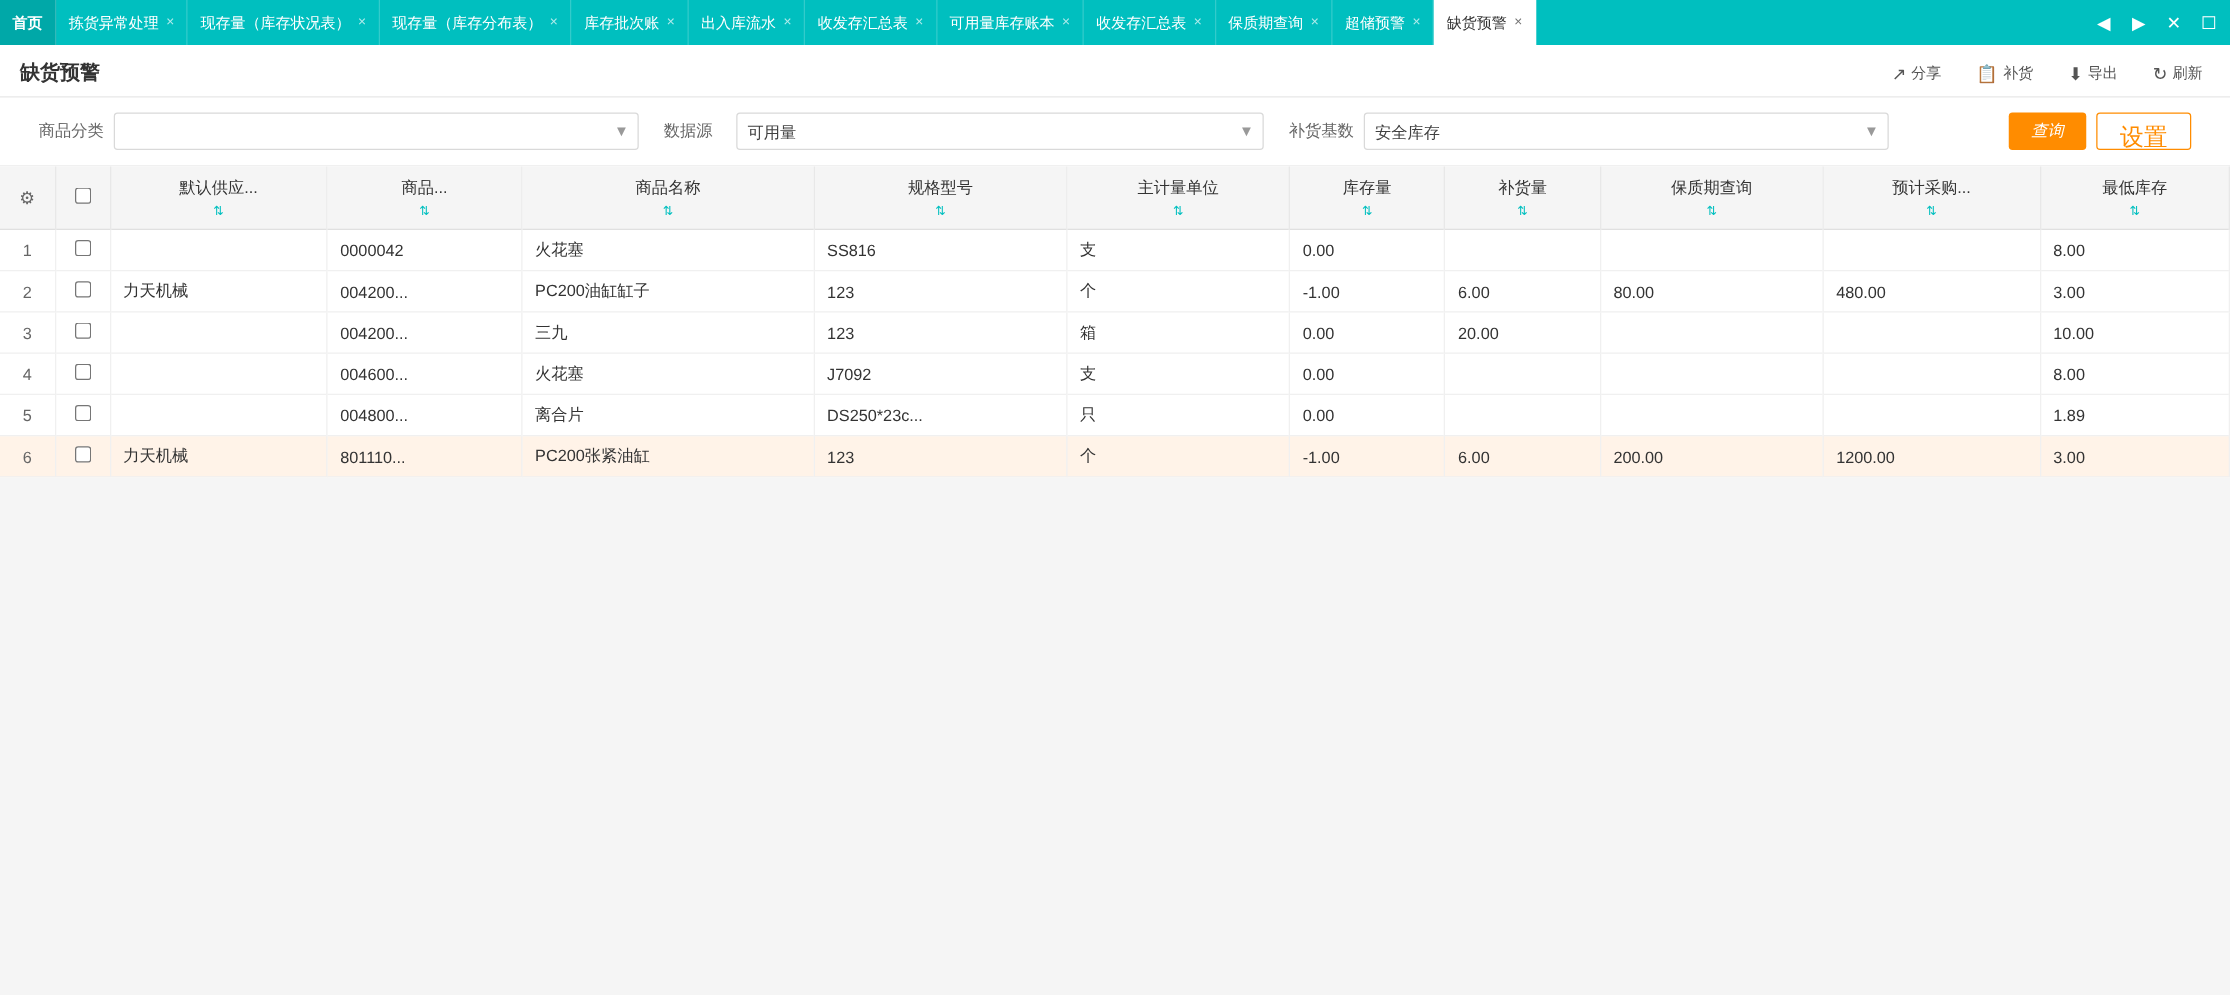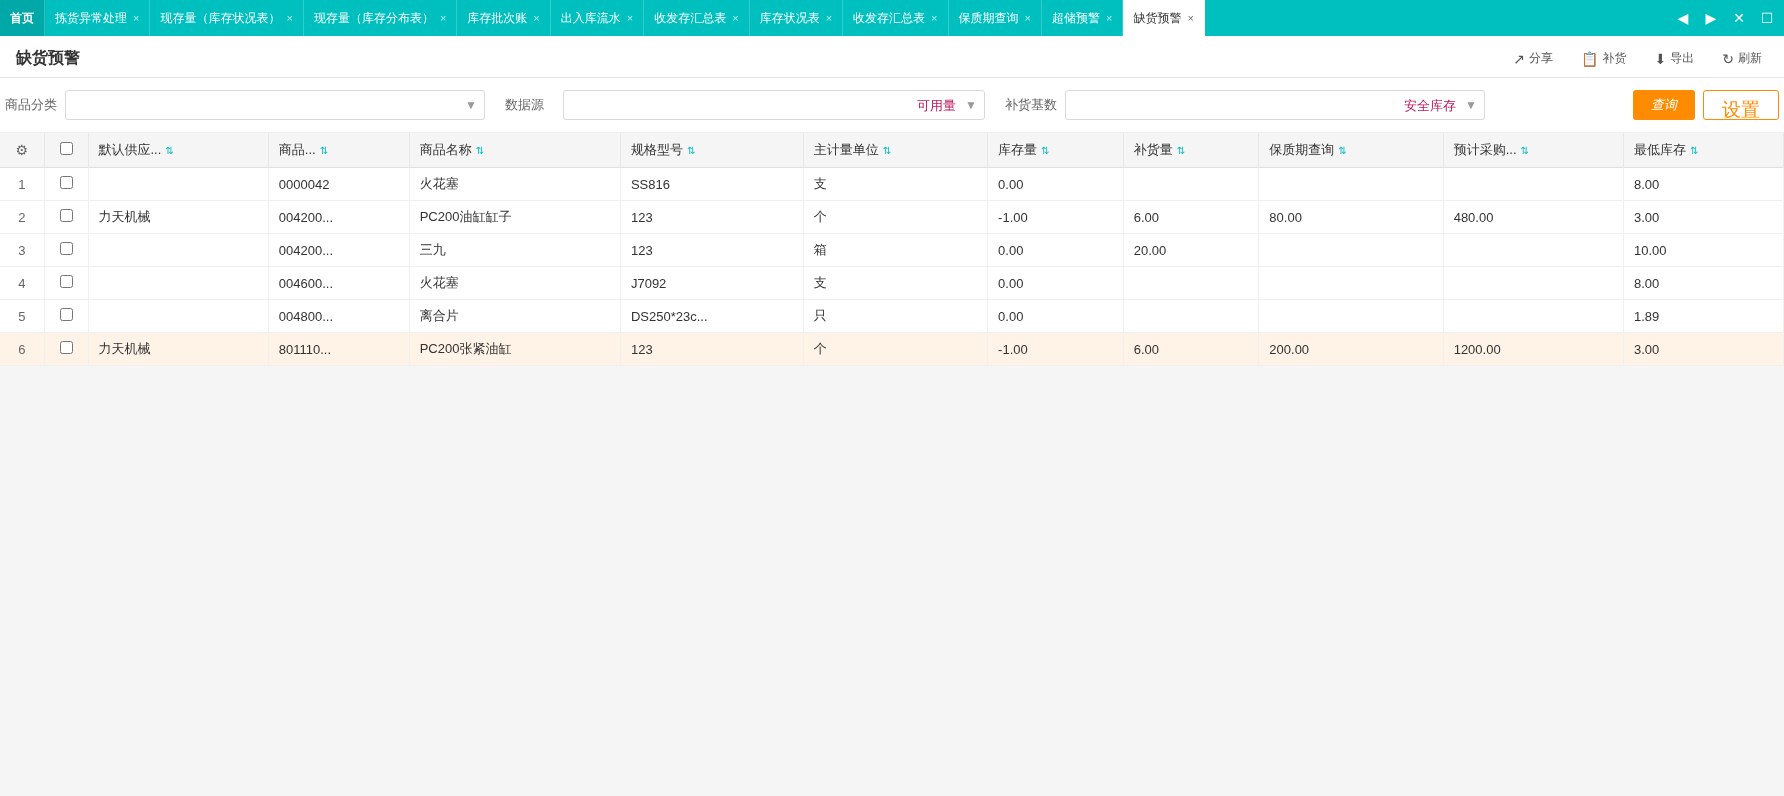--- a/index.html
+++ b/index.html
@@ -89,21 +89,21 @@
       background: none;
       border: none;
       padding: 4px 6px;
     }
     .action-icon { font-size: 14px; }
 
     
     .filter-bar {
       display: flex;
       align-items: center;
-      padding: 12px 5px;
+      padding: 12px 31px;
       gap: 20px;
       border-bottom: 1px solid #f0f0f0;
     }
     .filter-item {
       display: flex;
       align-items: center;
       gap: 8px;
       flex: 1;
       max-width: 480px;
     }
@@ -116,26 +116,25 @@
     .select-wrapper {
       flex: 1;
       position: relative;
     }
     .select-wrapper select {
       width: 100%;
       border: 1px solid #d9d9d9;
       border-radius: 3px;
       padding: 5px 28px 5px 8px;
       font-size: 13px;
-      color: #be185d;
+      color: #404040;
       background: #fff;
       appearance: none;
       cursor: pointer;
       height: 30px;
-      text-align: right;
     }
     .select-arrow {
       position: absolute;
       right: 8px;
       top: 50%;
       transform: translateY(-50%);
       color: #999;
       pointer-events: none;
       font-size: 12px;
     }
@@ -189,20 +188,21 @@
       border-right: 1px solid #e8e8e8;
       position: relative;
     }
     thead th:first-child { width: 44px; text-align: center; }
     thead th:nth-child(2) { width: 44px; text-align: center; }
     .th-sort {
       display: flex;
       align-items: center;
       gap: 4px;
       cursor: pointer;
+      flex-direction: column;
     }
     .sort-icon { color: #00bfbf; font-size: 10px; }
     tbody tr {
       border-bottom: 1px solid #f0f0f0;
     }
     tbody tr.highlighted { background: #fff3e8; }
     tbody td {
       padding: 7px 10px;
       color: #333;
       border-right: 1px solid #f0f0f0;
@@ -238,21 +238,21 @@
   </div>
   <div class="nav-tab">
     <span>出入库流水</span>
     <span class="close-btn">×</span>
   </div>
   <div class="nav-tab">
     <span>收发存汇总表</span>
     <span class="close-btn">×</span>
   </div>
   <div class="nav-tab">
-    <span>库存状况表</span>
+    <span>可用量库存账本</span>
     <span class="close-btn">×</span>
   </div>
   <div class="nav-tab">
     <span>收发存汇总表</span>
     <span class="close-btn">×</span>
   </div>
   <div class="nav-tab">
     <span>保质期查询</span>
     <span class="close-btn">×</span>
   </div>

